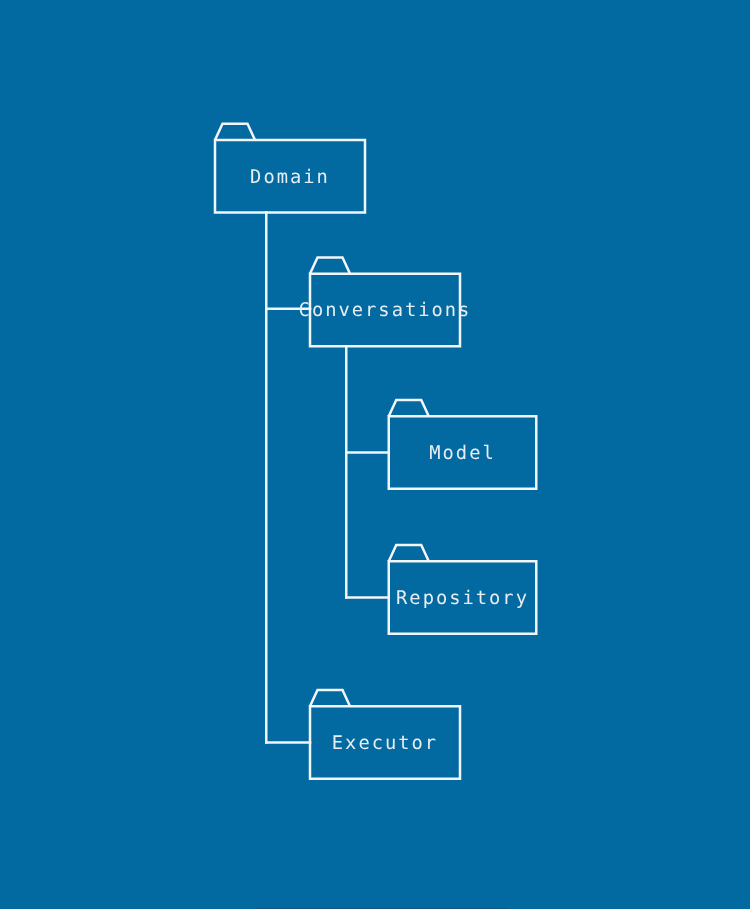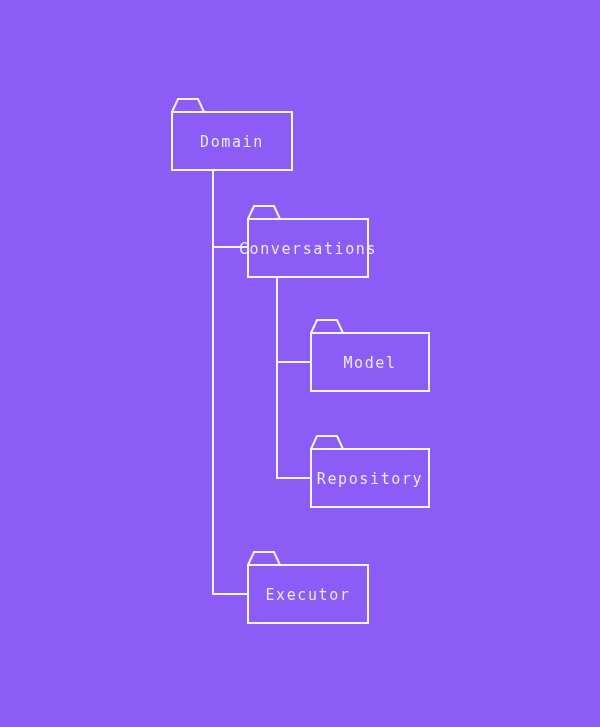--- a/index.html
+++ b/index.html
@@ -11,21 +11,21 @@
   body {
     width: 600px;
     height: 727px;
     overflow: hidden;
     font-family: "DejaVu Sans Mono", "Liberation Mono", monospace;
   }
   #diagram-root {
     position: relative;
     width: 600px;
     height: 727px;
-    background: #8b5cf6;
+    background: #0369a1;
   }
   #tree-svg {
     position: absolute;
     left: 0;
     top: 0;
     width: 600px;
     height: 727px;
     display: block;
   }
   .folder-label {

